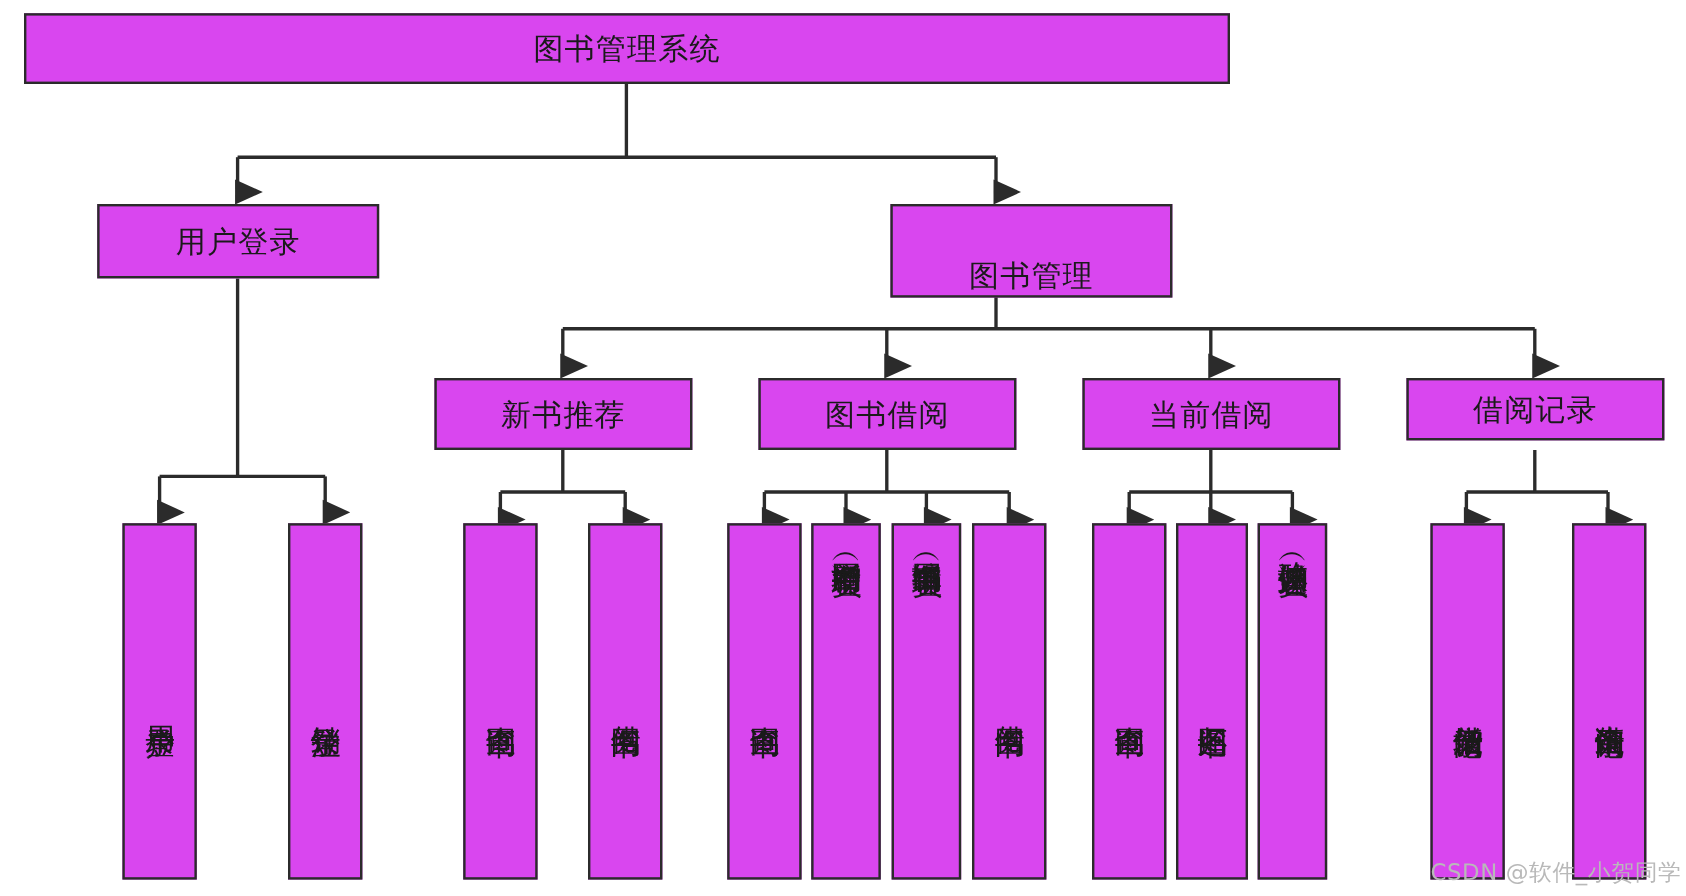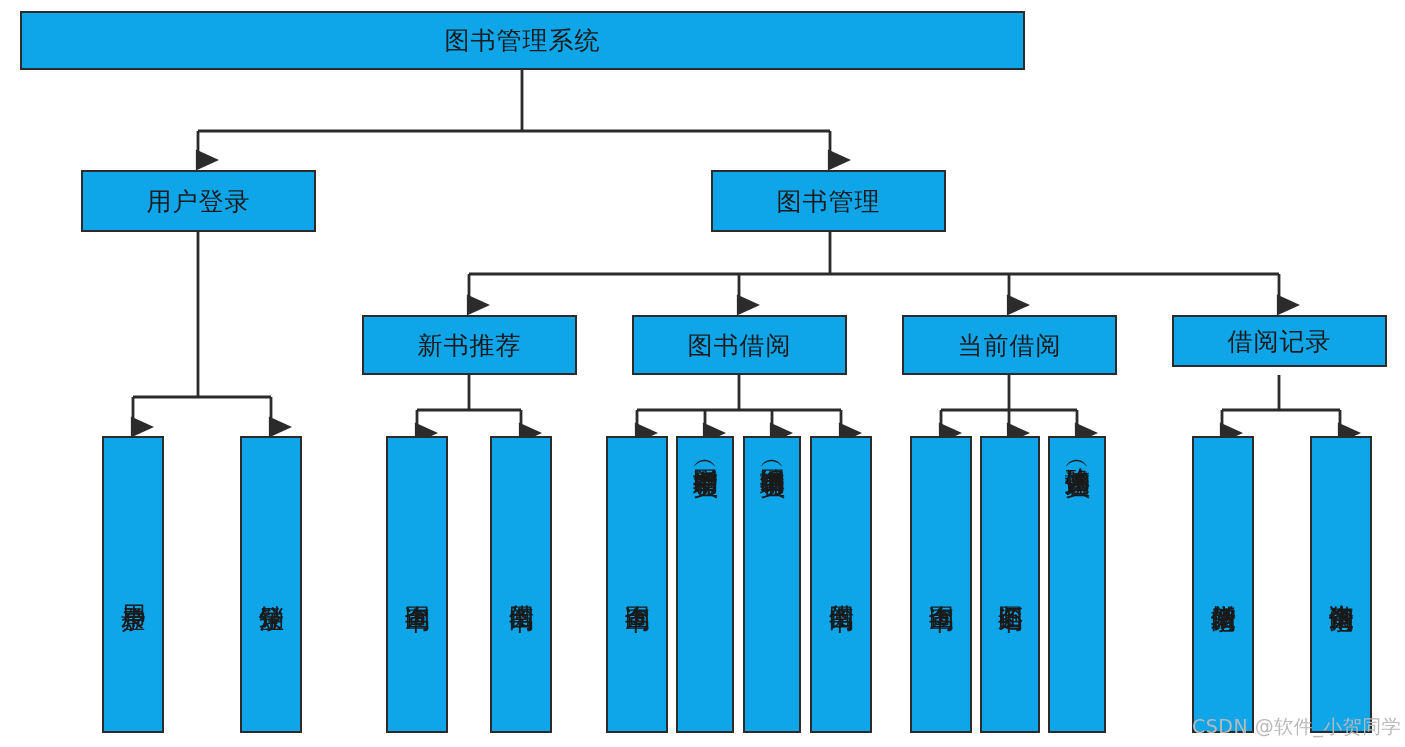--- a/index.html
+++ b/index.html
@@ -22,21 +22,21 @@
     left: 0;
     top: 0;
     width: 1405px;
     height: 747px;
     pointer-events: none;
   }
   .node {
     position: absolute;
     box-sizing: border-box;
     border: 2.5px solid #2b2b2b;
-    background: #0ea5e9;
+    background: #d946ef;
     display: flex;
     align-items: center;
     justify-content: center;
     color: #1a1a1a;
   }
   .node.horiz {
     font-size: 25px;
     letter-spacing: 1px;
   }
   .node.leaf {
@@ -132,21 +132,21 @@
   </svg>
 
   <div class="node horiz" style="left:20px; top:11px; width:1005px; height:59px;">
     <span>图书管理系统</span>
   </div>
 
   <div class="node horiz" style="left:81px; top:170px; width:235px; height:62px;">
     <span>用户登录</span>
   </div>
 
-  <div class="node horiz" style="left:711px; top:170px; width:235px; height:62px;">
+  <div class="node horiz" style="left:742px; top:170px; width:235px; height:78px;align-items:flex-end;">
     <span>图书管理</span>
   </div>
 
   <div class="node horiz" style="left:632px; top:315px; width:215px; height:60px;">
     <span>图书借阅</span>
   </div>
 
   <div class="node horiz" style="left:362px; top:315px; width:215px; height:60px;">
     <span>新书推荐</span>
   </div>

